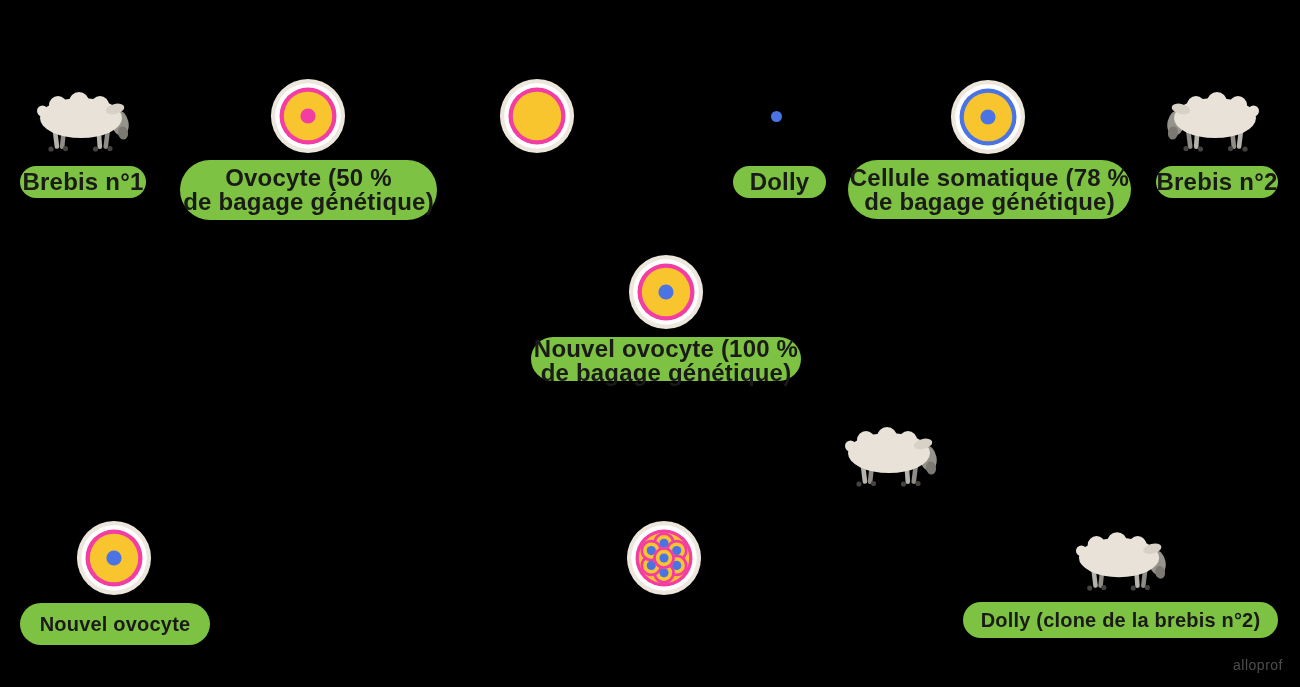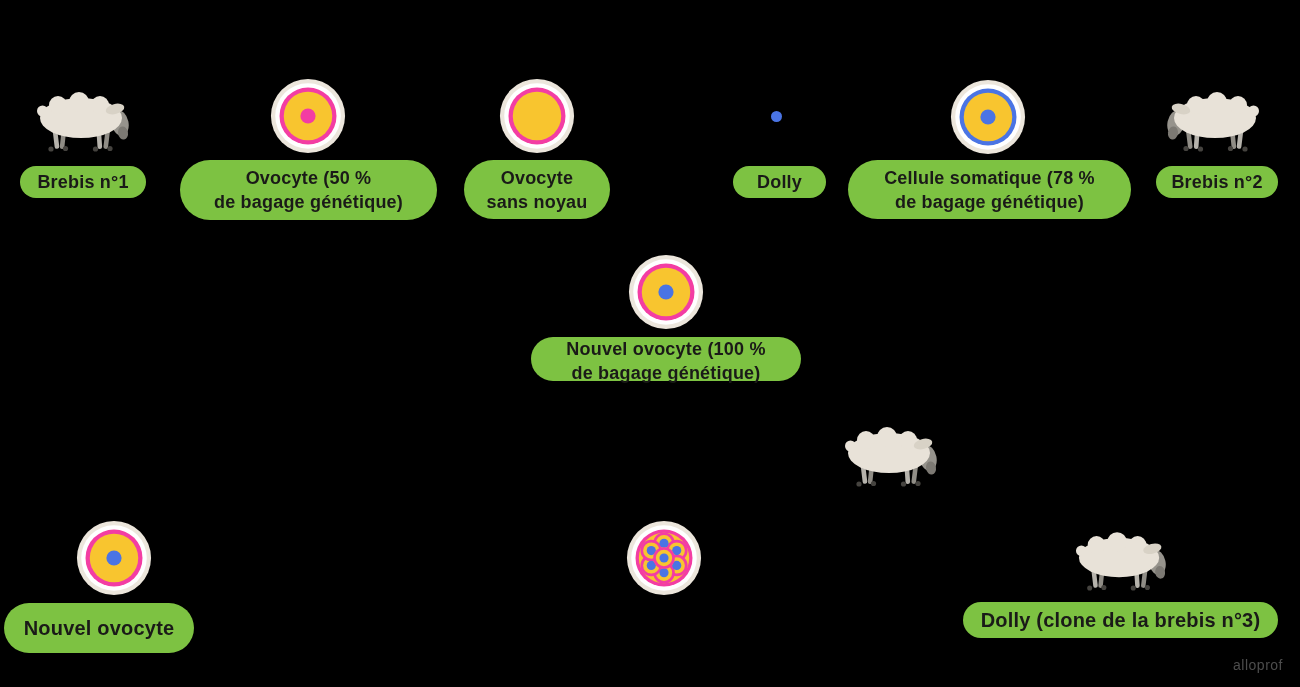--- a/index.html
+++ b/index.html
@@ -3,21 +3,21 @@
 <meta charset="utf-8">
 <style>
   html,body{margin:0;padding:0;background:#000;}
   .canvas{
     position:relative;width:1300px;height:687px;background:var(--bg);
     font-family:"Liberation Sans","DejaVu Sans",sans-serif;overflow:hidden;
   }
   .pill{
     position:absolute;background:var(--green);color:var(--label-text);
     display:grid;place-items:center;text-align:center;
-    font-weight:700;font-size:18px;line-height:24px;
+    font-weight:700;font-size:24px;line-height:24px;
     border-radius:999px;white-space:pre-line;letter-spacing:0.2px;
   }
   .pill.big{font-size:20px;}
   .abs{position:absolute;}
   .dot{
     position:absolute;width:11px;height:11px;border-radius:50%;
     background:var(--blue);
   }
   .flip{transform:scaleX(-1);}
   .watermark{
@@ -69,22 +69,20 @@
 
   <svg class="abs" style="left:270px;top:78px;--cell-ring:var(--pink);--cell-dot:var(--pink)" width="76" height="76">
       <use href="#cell"></use>
     </svg>
   <div class="pill" style="left:180px;top:160px;width:257px;height:60px">Ovocyte (50 %
 de bagage génétique)</div>
 
   <svg class="abs" style="left:499px;top:78px;--cell-ring:var(--pink);--cell-dot:transparent" width="76" height="76">
       <use href="#cell"></use>
     </svg>
-  <div class="pill" style="left:464px;top:160px;width:146px;height:59px">Ovocyte
-sans noyau</div>
 
   <div class="dot" style="left:771px;top:111px"></div>
   <div class="pill" style="left:733px;top:166px;width:93px;height:32px">Dolly</div>
 
   <svg class="abs" style="left:950px;top:79px;--cell-ring:var(--blue);--cell-dot:var(--blue)" width="76" height="76">
       <use href="#cell"></use>
     </svg>
   <div class="pill" style="left:848px;top:160px;width:283px;height:59px">Cellule somatique (78 %
 de bagage génétique)</div>
 
@@ -99,21 +97,21 @@
   <div class="pill" style="left:531px;top:337px;width:270px;height:44px">Nouvel ovocyte (100 %
 de bagage génétique)</div>
 
   <svg class="abs" style="left:844px;top:427px" width="94" height="64">
       <use href="#sheep"></use>
     </svg>
 
   <svg class="abs" style="left:76px;top:520px;--cell-ring:var(--pink);--cell-dot:var(--blue)" width="76" height="76">
       <use href="#cell"></use>
     </svg>
-  <div class="pill big" style="left:4px;top:603px;width:190px;height:50px">Nouvel ovocyte</div>
+  <div class="pill big" style="left:20px;top:603px;width:190px;height:42px">Nouvel ovocyte</div>
 
   <svg class="abs" style="left:626px;top:520px" width="76" height="76" viewBox="0 0 80 80">
     <circle cx="40" cy="40" r="39" fill="var(--cell-outer)"></circle>
     <circle cx="40" cy="40" r="34.5" fill="var(--cell-white)"></circle>
     <circle cx="40" cy="40" r="30" fill="var(--pink)"></circle>
     <circle cx="40" cy="40" r="26.5" fill="var(--yellow)"></circle>
     <g stroke="var(--pink)" stroke-width="2.8" fill="var(--yellow)">
       <circle cx="40" cy="24.5" r="10"></circle>
       <circle cx="53.4" cy="32.2" r="10"></circle>
       <circle cx="53.4" cy="47.8" r="10"></circle>
@@ -129,16 +127,16 @@
       <circle cx="26.6" cy="47.8" r="4.8"></circle>
       <circle cx="26.6" cy="32.2" r="4.8"></circle>
     </g>
     <circle cx="40" cy="40" r="10" fill="var(--yellow)" stroke="var(--pink)" stroke-width="2.8"></circle>
     <circle cx="40" cy="40" r="4.8" fill="var(--blue)"></circle>
   </svg>
 
   <svg class="abs" style="left:1075px;top:532px" width="92" height="63">
       <use href="#sheep"></use>
     </svg>
-  <div class="pill big" style="left:963px;top:602px;width:315px;height:36px">Dolly (clone de la brebis n°3)</div>
+  <div class="pill big" style="left:963px;top:602px;width:315px;height:36px">Dolly (clone de la brebis n°2)</div>
 
   <div class="watermark">alloprof</div>
 </div>
 
 </body></html>

